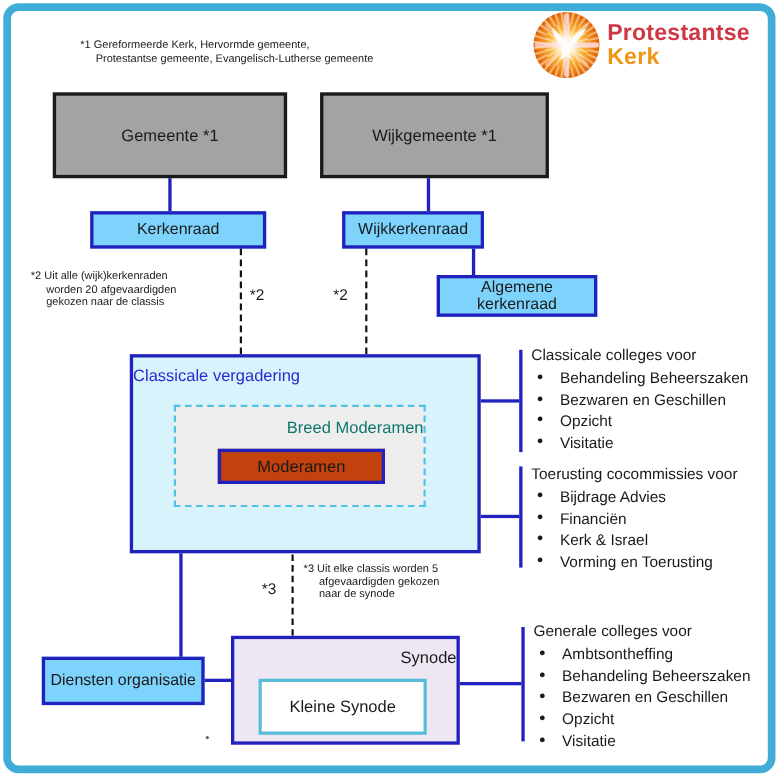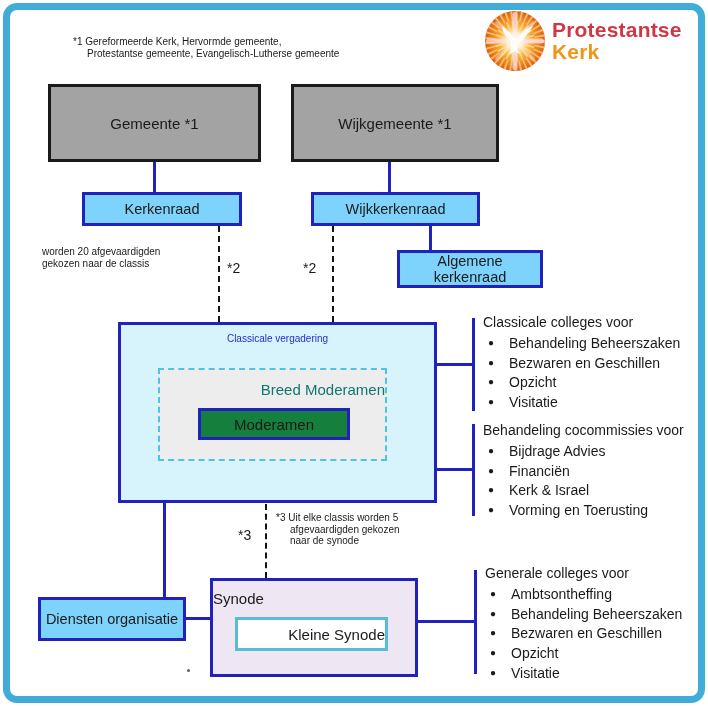--- a/index.html
+++ b/index.html
@@ -7,27 +7,27 @@
     position:relative;width:708px;height:706px;overflow:hidden;
     font-family:Liberation Sans, sans-serif;color:#1a1a1a;background:#fff;
   }
   .frame{position:absolute;inset:3px;border:7px solid #3fadd8;border-radius:14px;}
   .box{position:absolute;display:flex;align-items:center;justify-content:center;
        box-sizing:border-box;text-align:center;font-size:14.5px;}
   .green{background:#a3a3a3;border:3px solid #1a1a1a;font-size:15px;}
   .blue{background:#7dd3fc;border:3px solid #2121bd;}
   .titlebox{position:absolute;box-sizing:border-box;}
   .classicale{left:118px;top:322px;width:319px;height:181px;background:#d7f3fb;border:3px solid #2121bd;}
-  .classicale .ttl{margin-top:8px;text-align:center;color:#2a2ace;font-size:10px;}
+  .classicale .ttl{margin-top:8px;color:#2a2ace;font-size:15px;}
   .breed{left:158px;top:368px;width:229px;height:93px;background:#ededed;border:2px dashed #4fc3e3;}
   .breed .ttl{margin-top:11px;text-align:right;color:#0f766e;font-size:15px;}
-  .moderamen{left:198px;top:408px;width:152px;height:32px;background:#15803d;border:3px solid #2121bd;font-size:15px;}
+  .moderamen{left:198px;top:408px;width:152px;height:32px;background:#c2410c;border:3px solid #2121bd;font-size:15px;}
   .synode{left:210px;top:578px;width:208px;height:99px;background:#eee6f3;border:3px solid #2121bd;}
-  .synode .ttl{margin-top:9px;text-align:left;font-size:15px;}
-  .kleine{left:235px;top:617px;width:153px;height:34px;background:#fff;border:3px solid #58bcd9;font-size:15px;justify-content:flex-end;}
+  .synode .ttl{margin-top:9px;text-align:right;font-size:15px;}
+  .kleine{left:235px;top:617px;width:153px;height:51px;background:#fff;border:3px solid #58bcd9;font-size:15px;}
   .line{position:absolute;background:#2121bd;}
   .dash{position:absolute;width:0;border-left:2.5px dashed #141414;}
   .ref{position:absolute;font-size:14px;}
   .note{position:absolute;font-size:10px;line-height:1.16;}
   .note .ind{padding-left:14px;}
   .vlist{position:absolute;font-size:14px;}
   .vlist .hdr{margin-bottom:3px;font-size:14px;}
   .vlist .row{display:flex;align-items:center;height:19.8px;}
   .vlist .blt{width:26px;font-size:10px;line-height:1;padding-left:5px;box-sizing:border-box;}
   .logo{position:absolute;left:484px;top:10px;display:flex;align-items:flex-start;}
@@ -92,30 +92,31 @@
   <div class="box green" style="left:291px;top:84px;width:208px;height:78px;">
     <span>Wijkgemeente *1</span>
   </div>
 
   <div class="line" style="left:153px;top:162px;width:3px;height:30px;"></div>
   <div class="line" style="left:388px;top:162px;width:3px;height:30px;"></div>
 
   <div class="box blue" style="left:82px;top:192px;width:160px;height:34px;">
     <span>Kerkenraad</span>
   </div>
-  <div class="box blue" style="left:311px;top:192px;width:169px;height:34px;">
+  <div class="box blue" style="left:311px;top:192px;width:129px;height:34px;">
     <span>Wijkkerkenraad</span>
   </div>
 
   <div class="line" style="left:429px;top:226px;width:3px;height:25px;"></div>
   <div class="box blue" style="left:397px;top:250px;width:146px;height:38px;">
     <span>Algemene kerkenraad</span>
   </div>
 
   <div class="note" style="left:28px;top:246px;">
+    <div>*2 Uit alle (wijk)kerkenraden</div>
     <div class="ind">worden 20 afgevaardigden</div>
     <div class="ind">gekozen naar de classis</div>
   </div>
 
   <div class="dash" style="left:218px;top:226px;height:96px;"></div>
   <div class="dash" style="left:332px;top:226px;height:96px;"></div>
   <div class="ref" style="left:227px;top:260px;">*2</div>
   <div class="ref" style="left:303px;top:260px;">*2</div>
 
   <div class="titlebox classicale">
@@ -147,21 +148,21 @@
         <span class="blt">●</span>
         <span>Opzicht</span>
       </div>
     <div class="row">
         <span class="blt">●</span>
         <span>Visitatie</span>
       </div>
   </div>
 
   <div class="vlist" style="left:483px;top:422px;">
-    <div class="hdr">Behandeling cocommissies voor</div>
+    <div class="hdr">Toerusting cocommissies voor</div>
     <div class="row">
         <span class="blt">●</span>
         <span>Bijdrage Advies</span>
       </div>
     <div class="row">
         <span class="blt">●</span>
         <span>Financiën</span>
       </div>
     <div class="row">
         <span class="blt">●</span>

